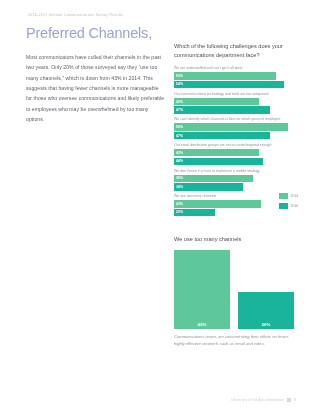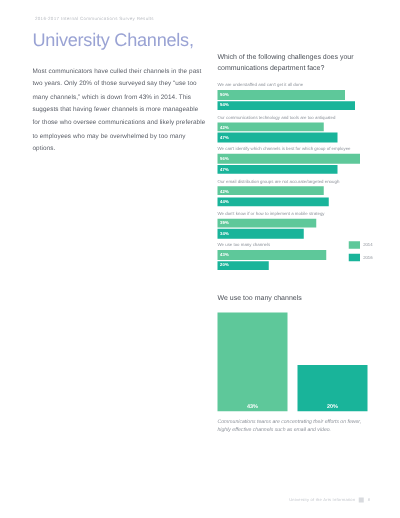--- a/index.html
+++ b/index.html
@@ -95,21 +95,21 @@
   .footer-pg { font-size: 3.2px; color: #c3c6cc; }
 </style>
 </head>
 <body>
 
 <div class="page">
 
   <div class="runhead">2016-2017 Internal Communications Survey Results</div>
 
   <div class="leftcol">
-    <div class="title">University Channels,</div>
+    <div class="title">Preferred Channels,</div>
     <div class="lead">Most communicators have culled their channels in the past two years. Only 20% of those surveyed say they “use too many channels,” which is down from 43% in 2014. This suggests that having fewer channels is more manageable for those who oversee communications and likely preferable to employees who may be overwhelmed by too many options.</div>
   </div>
 
   <div class="rightcol">
     <div class="q-title">Which of the following challenges does your communications department face?</div>
     <div id="bars">
         <div class="bargroup">
           <div class="bar-label">We are understaffed and can't get it all done</div>
           <div class="bar-row">
             <div class="bar y2014" style="width: 101.667px;">

